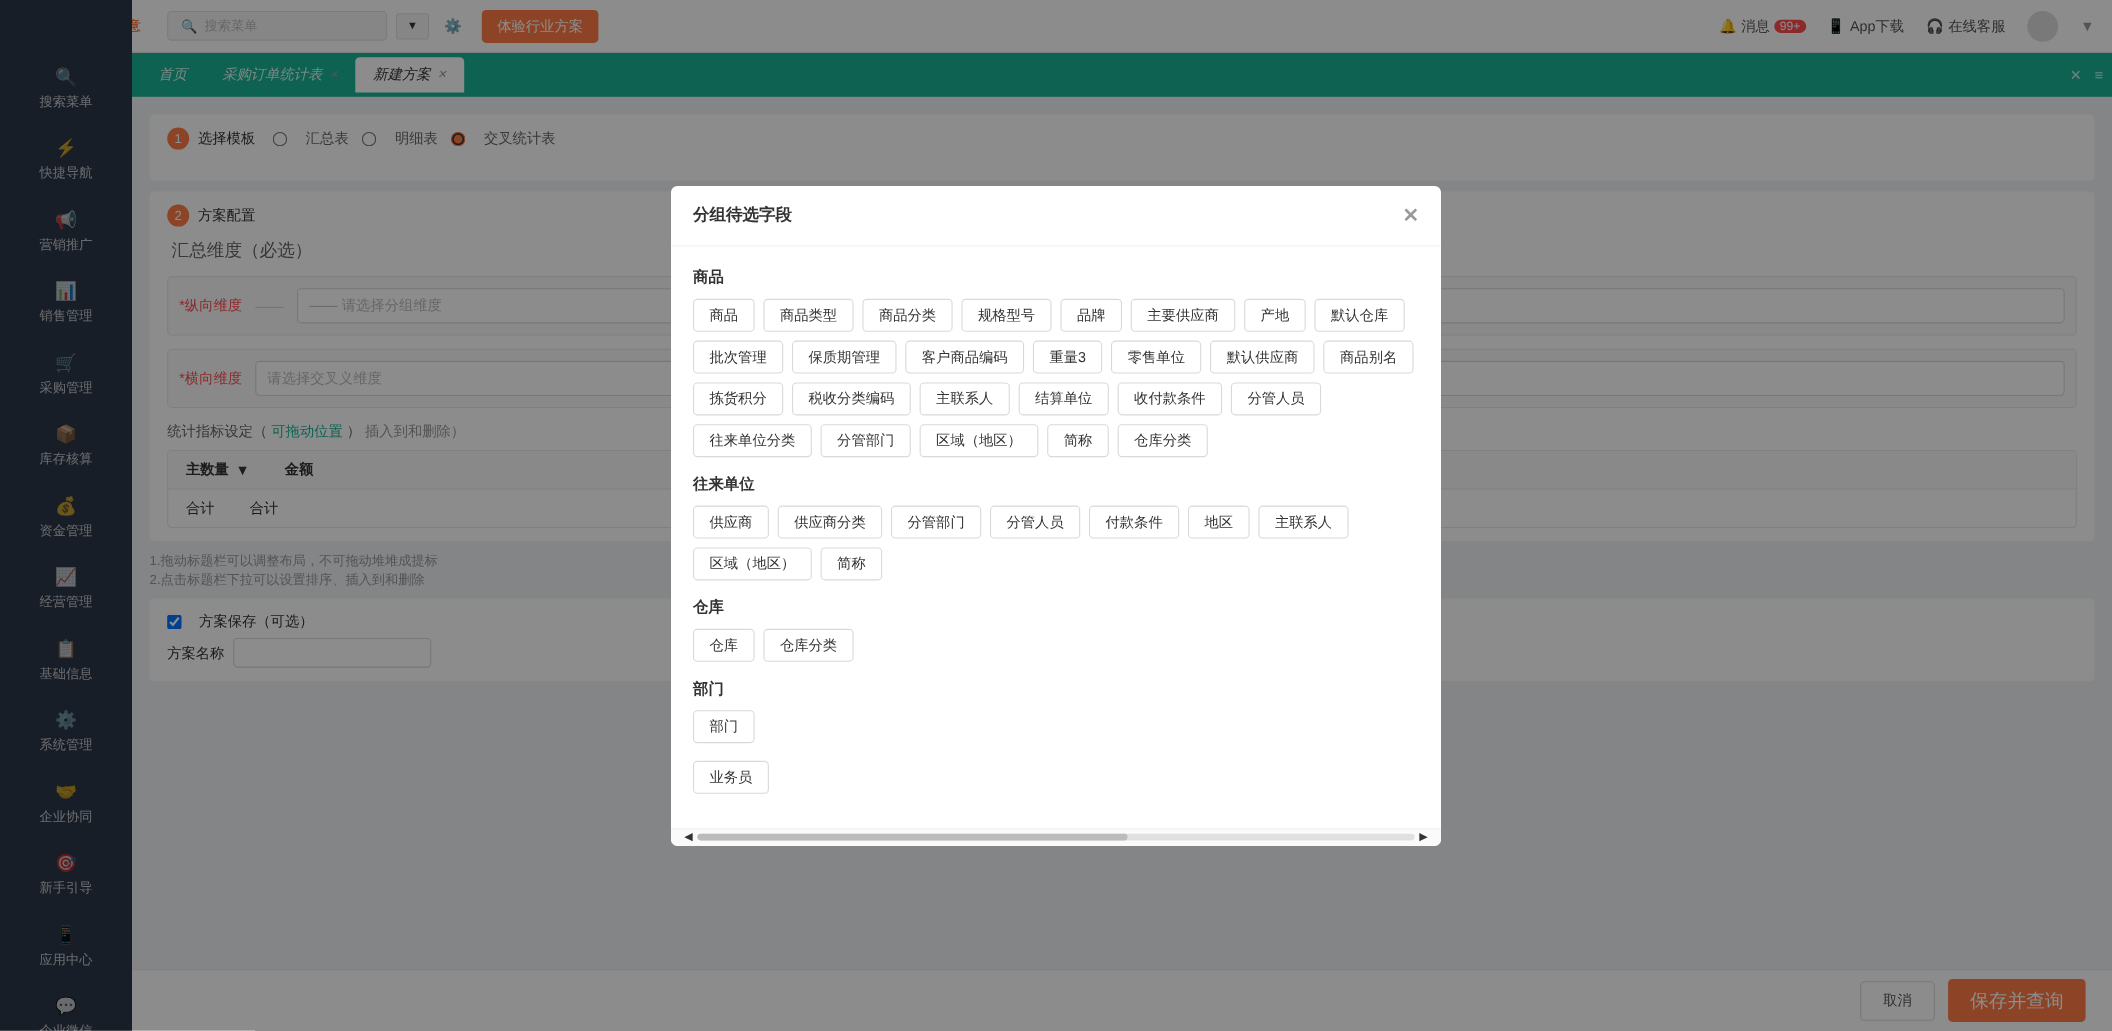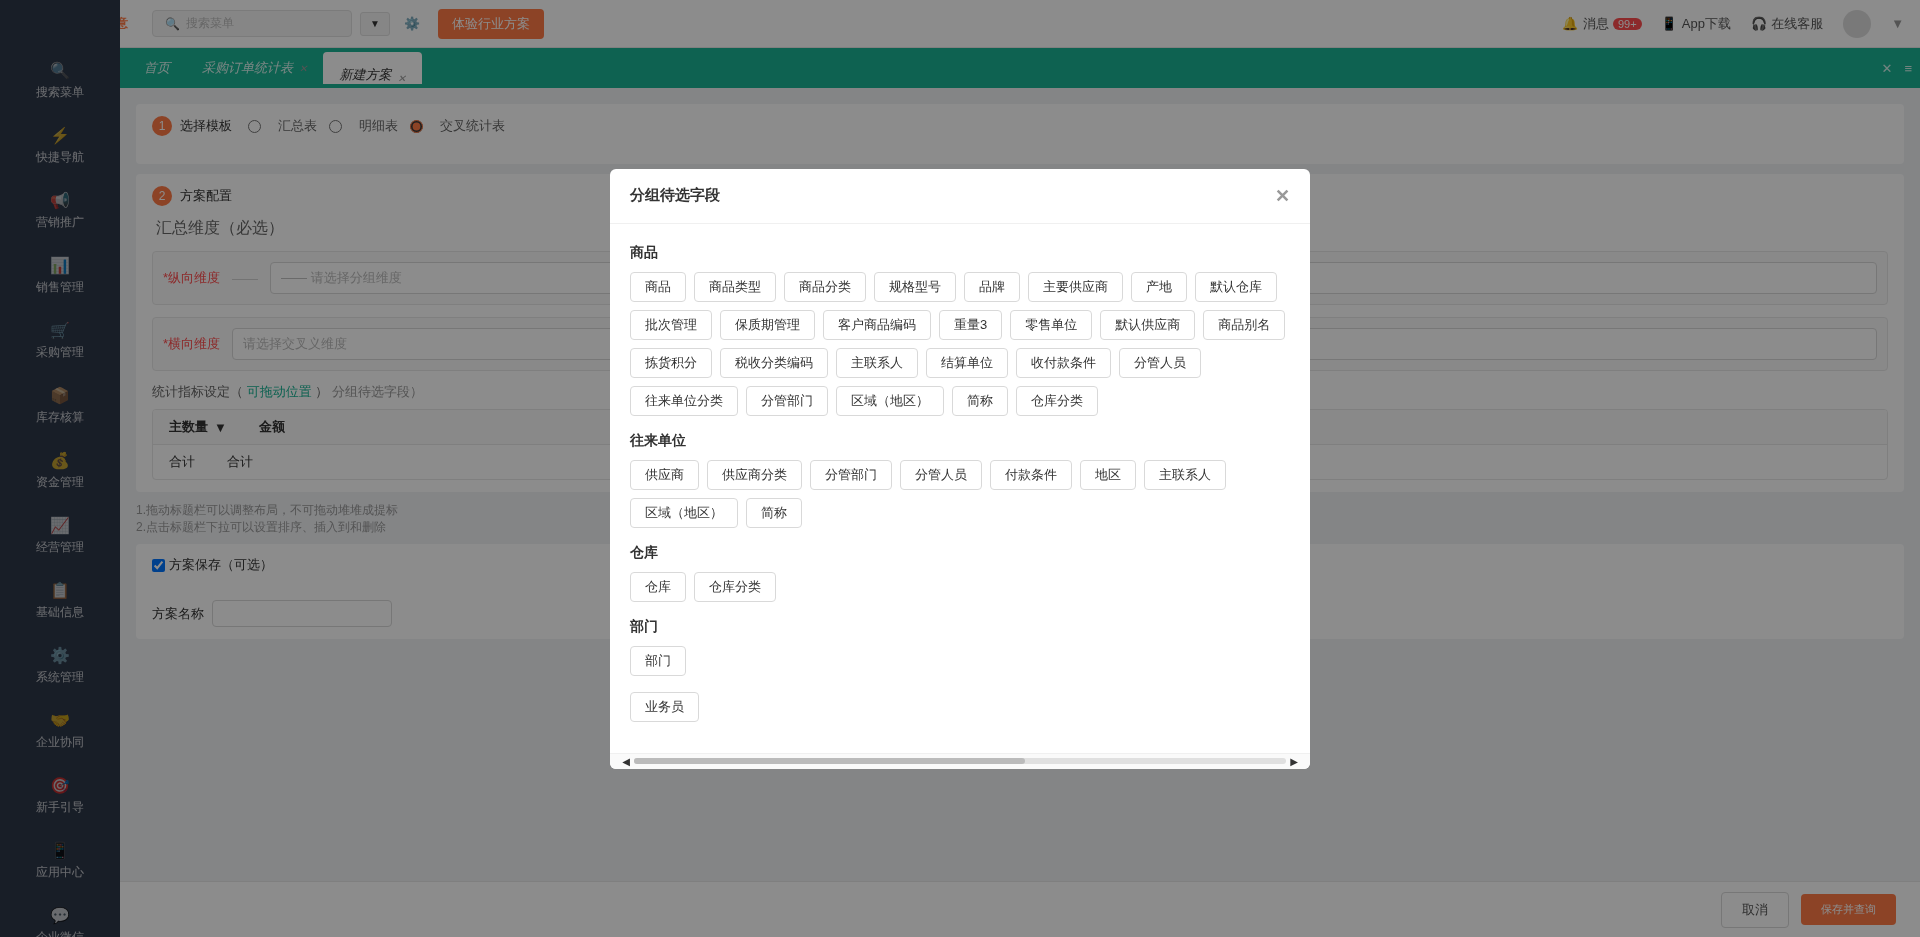--- a/index.html
+++ b/index.html
@@ -95,21 +95,20 @@
       display: flex; align-items: center; gap: 6px;
       color: rgba(255,255,255,0.85);
       font-size: 13px;
       cursor: pointer;
       border-radius: 4px 4px 0 0;
       font-style: italic;
     }
     .nav-tab.active {
       background: #fff;
       color: #333;
-      align-items: flex-end;
     }
     .nav-tab-close { font-size: 10px; color: #999; }
 
     
     .sidebar {
       width: 120px;
       background: #2d3748;
       position: fixed;
       top: 0; left: 0; bottom: 0;
       z-index: 101;
@@ -181,21 +180,21 @@
       cursor: pointer;
       font-size: 13px;
     }
     .btn-save {
       padding: 8px 20px;
       border: none;
       background: #ff7a45;
       border-radius: 4px;
       color: #fff;
       cursor: pointer;
-      font-size: 11px;
+      font-size: 17px;
     }
 
     
     .modal-overlay {
       position: fixed;
       top: 0; left: 0; right: 0; bottom: 0;
       background: rgba(0,0,0,0.45);
       z-index: 200;
       display: flex;
       align-items: center;
@@ -435,21 +434,21 @@
     <div style="display:flex;align-items:center;gap:12px;margin-bottom:12px;padding:10px;background:#fafafa;border:1px solid #e8e8e8;border-radius:4px;">
       <span style="color:#ff4d4f;">*横向维度</span>
       <div style="flex:1;border:1px solid #d9d9d9;border-radius:4px;padding:6px 10px;background:#fff;color:#bbb;cursor:pointer;">
         <span>请选择交叉义维度</span>
       </div>
     </div>
     <div style="font-size:13px;color:#666;margin-bottom:8px;">
       <span>统计指标设定（</span>
       <span style="color:#1ab394">可拖动位置</span>
       <span>）</span>
-      <span style="color:#999;">  分组待选字段）</span>
+      <span style="color:#999;">  插入到和删除）</span>
     </div>
     <div style="border:1px solid #e8e8e8;border-radius:4px;overflow:hidden;">
       <div style="display:flex;background:#fafafa;border-bottom:1px solid #e8e8e8;">
         <div style="padding:8px 16px;font-weight:bold;display:flex;align-items:center;gap:6px;">
           <span>主数量</span>
           <span style="cursor:pointer;">▼</span>
         </div>
         <div style="padding:8px 16px;font-weight:bold;">
           <span>金额</span>
         </div>
@@ -464,21 +463,21 @@
       </div>
     </div>
   </div>
 
   <div style="font-size:12px;color:#999;margin:8px 0;">
     <div>1.拖动标题栏可以调整布局，不可拖动堆堆成提标</div>
     <div>2.点击标题栏下拉可以设置排序、插入到和删除</div>
   </div>
 
   <div style="background:#fff;border-radius:4px;padding:12px 16px;margin-bottom:60px;">
-    <div style="display:flex;align-items:center;gap:4px;margin-bottom:26px;">
+    <div style="display:flex;align-items:center;gap:16px;margin-bottom:6px;">
       <input type="checkbox" checked="" style="">
       <span>方案保存（可选）</span>
     </div>
     <div style="display:flex;align-items:center;gap:8px;">
       <span>方案名称</span>
       <input type="text" style="border: 1px solid rgb(217, 217, 217); border-radius: 4px; padding: 5px 10px; width: 180px;">
     </div>
   </div>
 </div>
 

